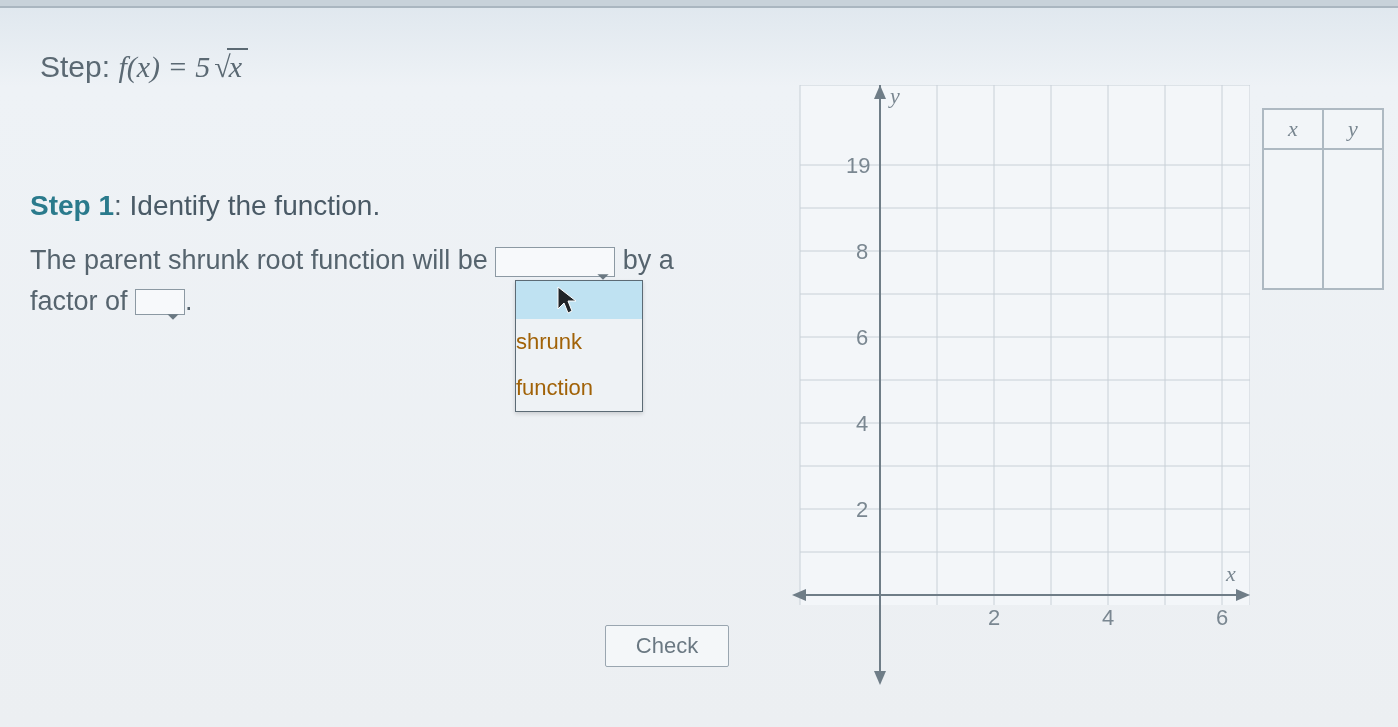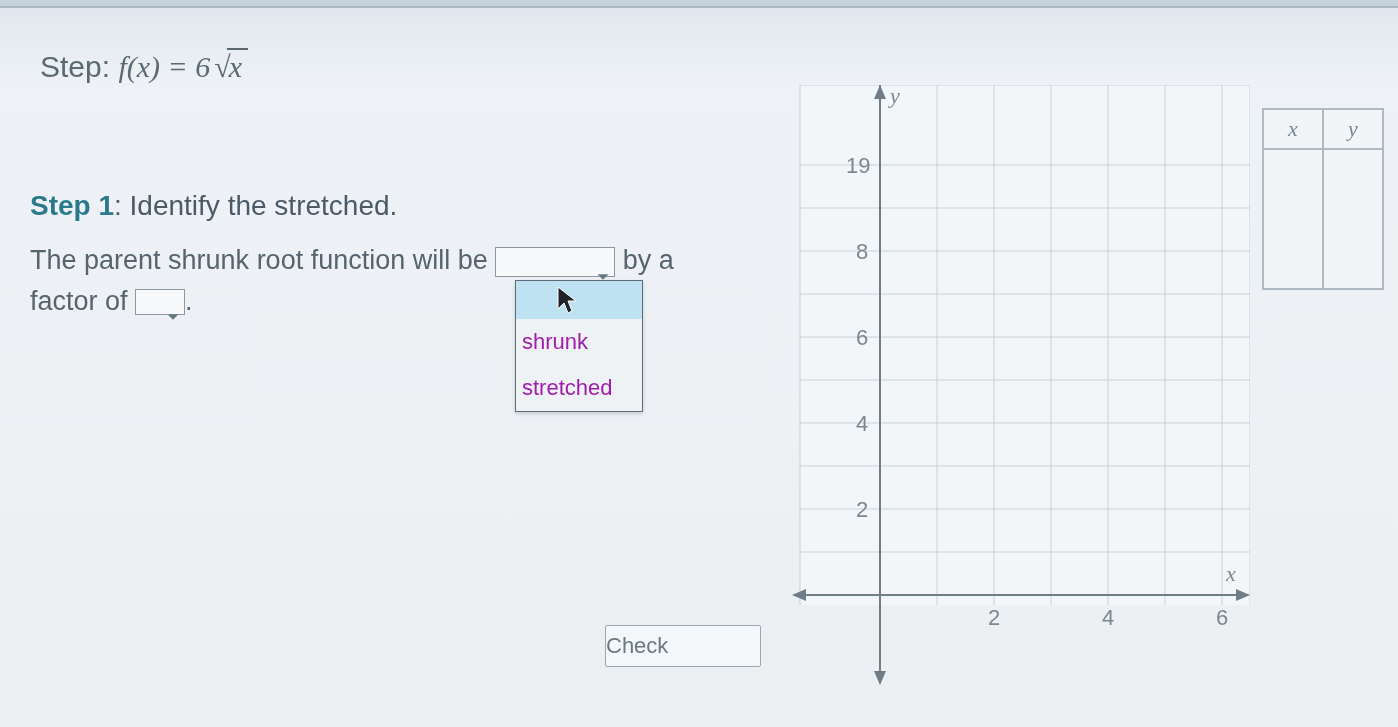--- a/index.html
+++ b/index.html
@@ -78,35 +78,36 @@
     position: absolute;
     left: 515px; top: 280px;
     width: 128px;
     border: 1px solid #5c6b75;
     background: #eef2f5;
     font-size: 22px;
     box-shadow: 0 2px 4px rgba(0,0,0,0.15);
     z-index: 5;
   }
   .dropdown .opt {
-    padding: 10px 6px;
-    color: #a21caf;
+    padding: 10px 0;
+    color: #a16207;
   }
   .dropdown .opt.blank { background:#bfe2f2; height:38px; position:relative; }
   .dropdown .opt.blank .cursor {
     position:absolute; left:40px; top:4px;
   }
   .check-btn {
     position: absolute;
     left: 605px; top: 625px;
-    width: 156px; height: 42px;
+    width: 124px; height: 42px;
     border: 1px solid #9aa6b0;
     background: #f4f7f9;
     color: #6a7882;
     font-size: 22px;
+    text-align: center;
     line-height: 40px;
     border-radius: 2px;
   }
   
   .graph-area {
     position: absolute;
     left: 790px; top: 85px;
     width: 460px; height: 600px;
   }
   .axis-label {
@@ -150,26 +151,26 @@
 </style>
 </head>
 <body>
 
 <div class="page">
   <div class="topbar"></div>
 
   <div class="graph-label">
     <span>Step:</span>
     <span class="formula">
-      <span>f(x) = 6</span><span class="sqrt-wrap"><span class="sqrt-sym">√</span><span class="rad">x</span></span>
+      <span>f(x) = 5</span><span class="sqrt-wrap"><span class="sqrt-sym">√</span><span class="rad">x</span></span>
     </span>
   </div>
 
   <div class="step-title">
-    <span class="stepnum">Step 1</span><span>: </span><span>Identify the stretched.</span>
+    <span class="stepnum">Step 1</span><span>: </span><span>Identify the function.</span>
   </div>
 
   <div class="sentence">
     <span>The parent shrunk root function will be</span>
     <span class="inline-select">
       <span></span>
       <span class="chev">
         <svg viewBox="0 0 10 10">
             <path d="M1 3 L5 7 L9 3 Z"></path>
           </svg>
@@ -189,21 +190,21 @@
   <div class="dropdown">
     <div class="opt blank">
       <span></span>
       <span class="cursor">
         <svg width="24" height="30" viewBox="0 0 24 30">
           <path d="M2 2 L2 24 L8 18 L12 28 L16 26 L12 16 L20 16 Z" fill="#202428" stroke="#fff" stroke-width="1"></path>
         </svg>
       </span>
     </div>
     <div class="opt"><span>shrunk</span></div>
-    <div class="opt"><span>stretched</span></div>
+    <div class="opt"><span>function</span></div>
   </div>
 
   <div class="check-btn">
     <span>Check</span>
   </div>
 
   <div class="graph-area">
 
     <svg width="460" height="600" style="position:absolute;left:0;top:0">
 

